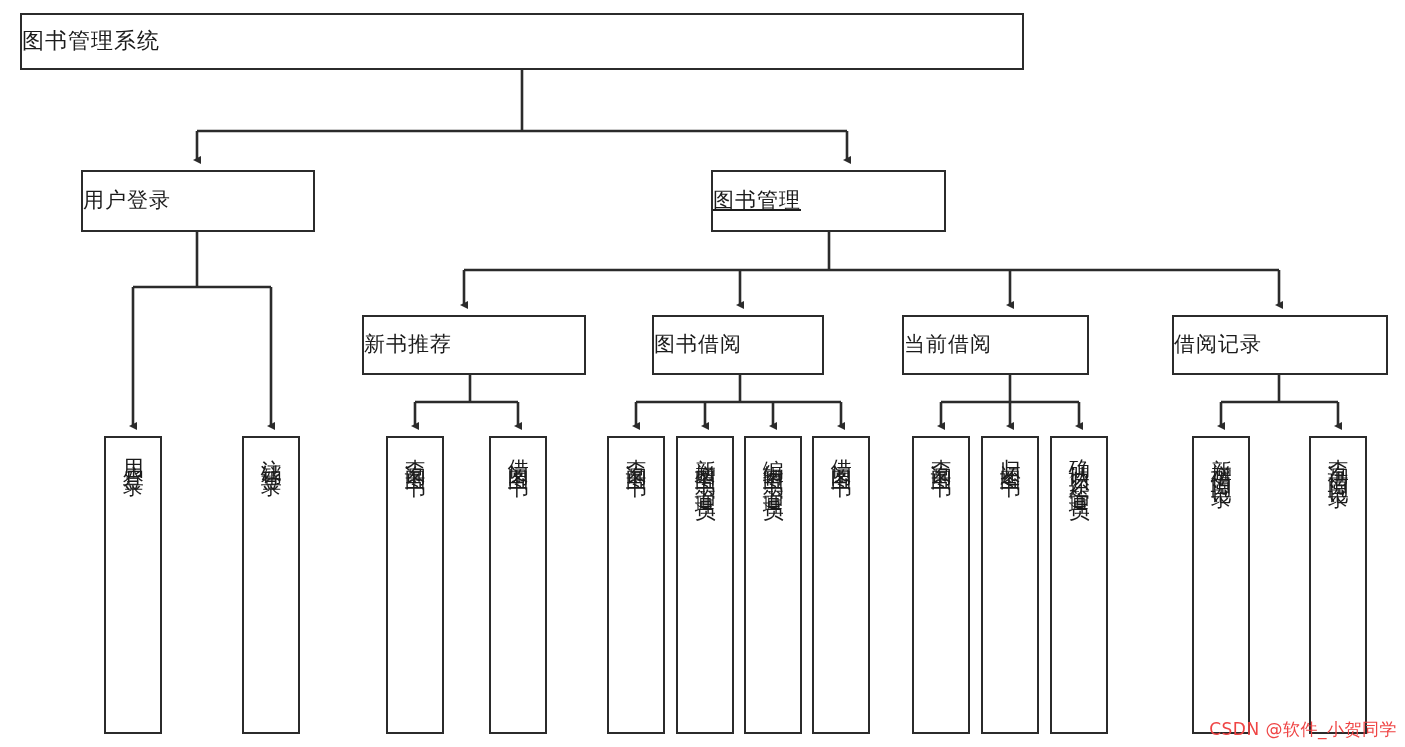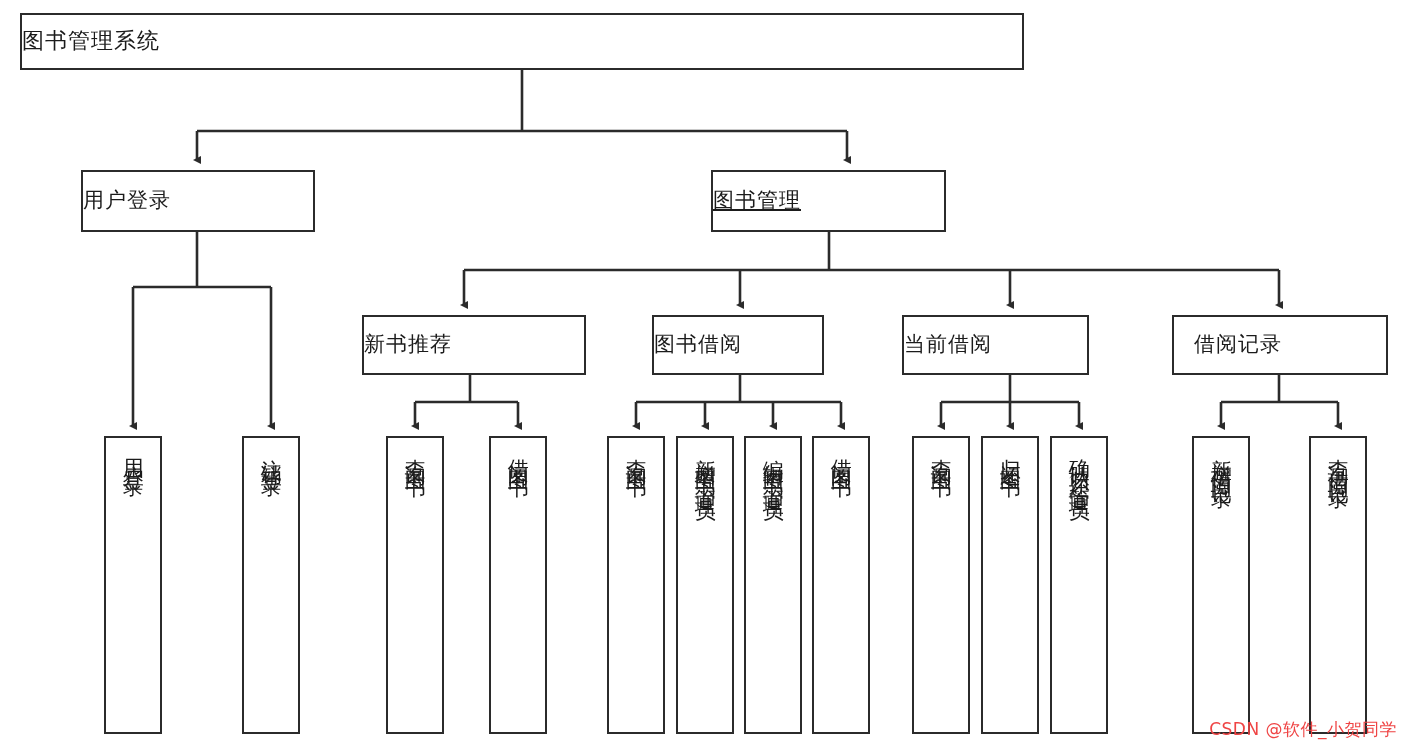--- a/index.html
+++ b/index.html
@@ -136,21 +136,21 @@
 
   <div class="node horiz" style="left:362px; top:315px; width:224px; height:60px;">
     <span>新书推荐</span>
   </div>
   <div class="node horiz" style="left:632px; top:315px; width:172px; height:60px;margin-left:20px;">
     <span>图书借阅</span>
   </div>
   <div class="node horiz" style="left:902px; top:315px; width:187px; height:60px;">
     <span>当前借阅</span>
   </div>
-  <div class="node horiz" style="left:1172px; top:315px; width:216px; height:60px;padding-left:20px;">
+  <div class="node horiz" style="left:1172px; top:315px; width:216px; height:60px;">
     <span>借阅记录</span>
   </div>
 
   <div class="node vert" style="left:104px; top:436px; width:58px; height:298px;">
     <span class="vlabel">用户登录</span>
   </div>
   <div class="node vert" style="left:242px; top:436px; width:58px; height:298px;">
     <span class="vlabel">注销登录</span>
   </div>
 

